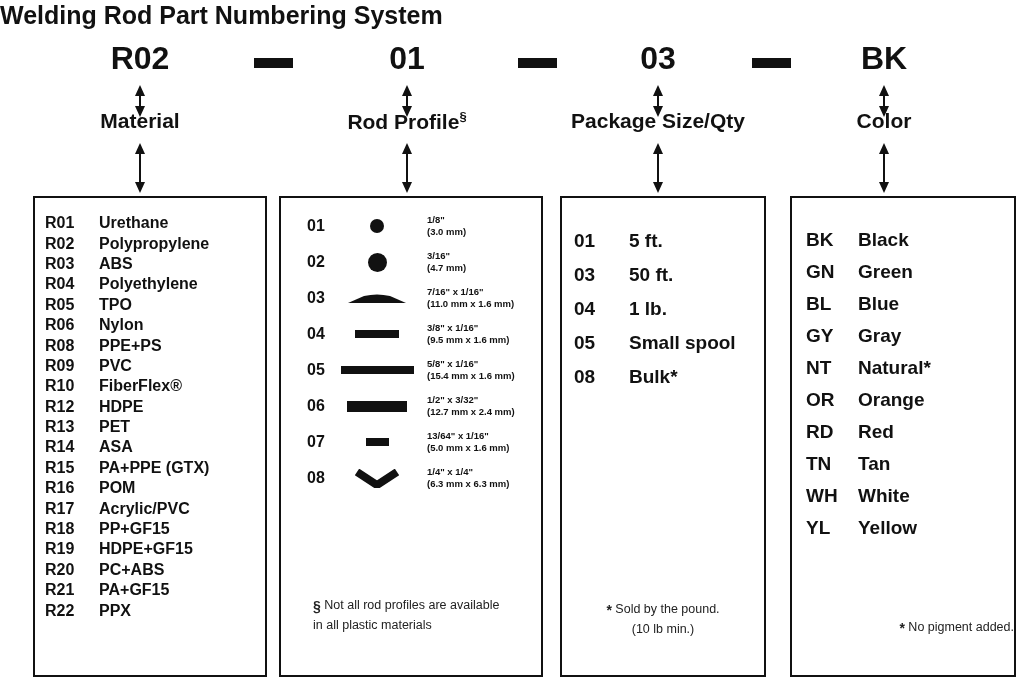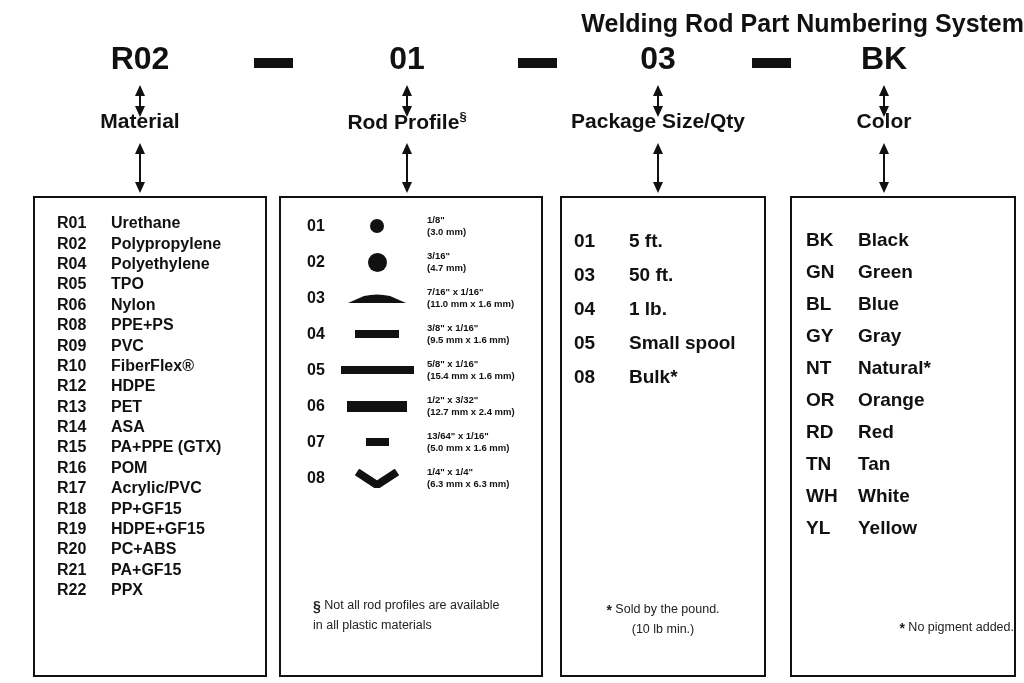--- a/index.html
+++ b/index.html
@@ -1,22 +1,22 @@
 <!DOCTYPE html>
 <html><head>
 <meta charset="utf-8">
 <style>
   * { margin:0; padding:0; box-sizing:border-box; }
   html,body { background:#fff; }
   body { font-family:"Liberation Sans","DejaVu Sans",sans-serif; color:#111; }
   .canvas { position:relative; width:1024px; height:683px; background:#fff; overflow:hidden; }
 
   
-  .title { position:absolute; top:1px; left:0; width:100%; text-align:right;
-           font-size:25px; font-weight:bold; letter-spacing:0;margin-top:8px; }
+  .title { position:absolute; top:1px; left:0; width:100%; text-align:left;
+           font-size:25px; font-weight:bold; letter-spacing:0; }
 
   
   .pcode { position:absolute; top:40px; transform:translateX(-50%);
            font-size:32px; font-weight:bold; white-space:nowrap; }
   .cx1 { left:140px; } .cx2 { left:407px; } .cx3 { left:658px; } .cx4 { left:884px; }
   .dash { position:absolute; top:58px; width:39px; height:10px; background:#111; }
   .d1 { left:254px; } .d2 { left:518px; } .d3 { left:752px; }
 
   
   .arrow { position:absolute; transform:translateX(-50%); line-height:0; }
@@ -29,21 +29,21 @@
   .clabel sup { font-size:13px; font-weight:bold; }
 
   
   .box { position:absolute; top:196px; height:481px; border:2px solid #111; background:#fff; }
   .box-material { left:33px;  width:234px; }
   .box-profile  { left:279px; width:264px; }
   .box-package  { left:560px; width:206px; }
   .box-color    { left:790px; width:226px; }
 
   
-  .mat-list { padding:15px 0 0 22px; }
+  .mat-list { padding:15px 0 0 10px; }
   .mat-row { display:flex; height:20.4px; align-items:center; font-size:16px; font-weight:bold; }
   .mat-code { width:54px; flex:none; }
   .mat-name { white-space:nowrap; }
 
   
   .prof-list { padding-top:10px; }
   .prof-row { position:relative; display:flex; align-items:center; height:36px; }
   .p-code { position:absolute; left:26px; font-size:16px; font-weight:bold; }
   .p-shape { position:absolute; left:56px; width:80px; display:flex;
              justify-content:center; align-items:center; line-height:0; }
@@ -135,20 +135,24 @@
         <div class="mat-row">
           <span class="mat-code">R01</span>
           <span class="mat-name">Urethane</span>
         </div>
 
         <div class="mat-row">
           <span class="mat-code">R02</span>
           <span class="mat-name">Polypropylene</span>
         </div>
 
+        <div class="mat-row">
+          <span class="mat-code">R03</span>
+          <span class="mat-name">ABS</span>
+        </div>
 
         <div class="mat-row">
           <span class="mat-code">R04</span>
           <span class="mat-name">Polyethylene</span>
         </div>
 
         <div class="mat-row">
           <span class="mat-code">R05</span>
           <span class="mat-name">TPO</span>
         </div>

